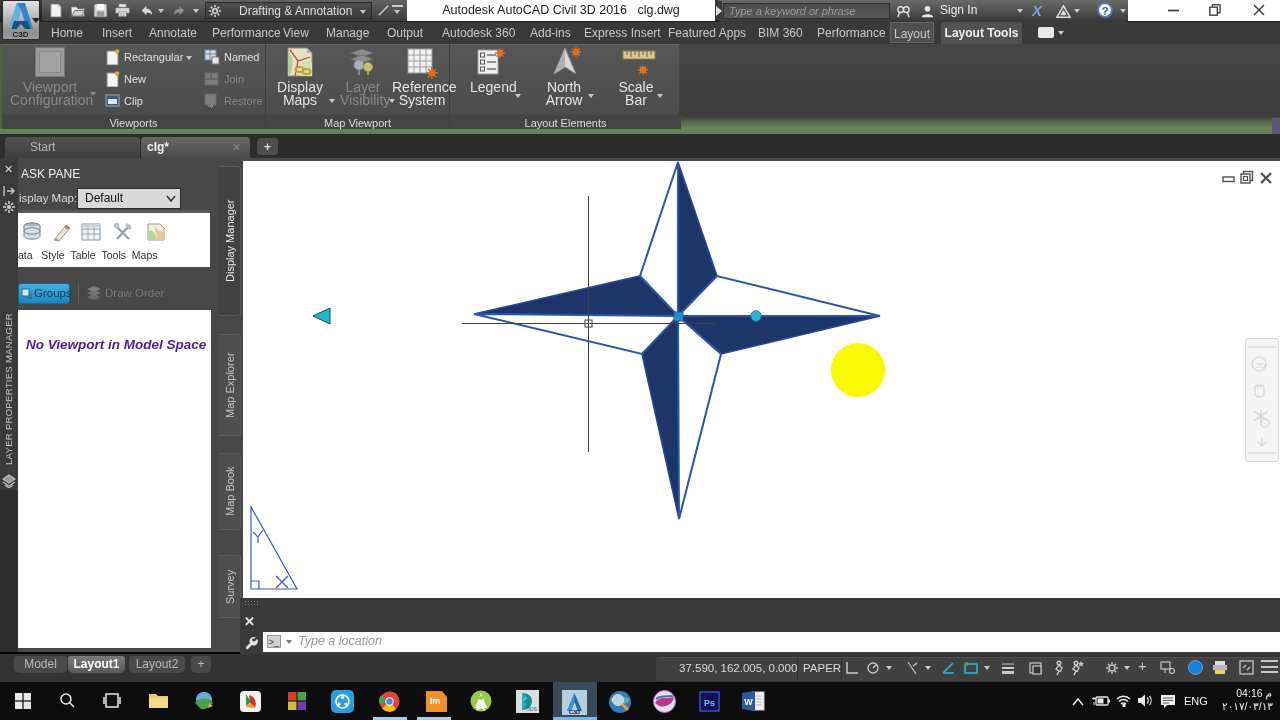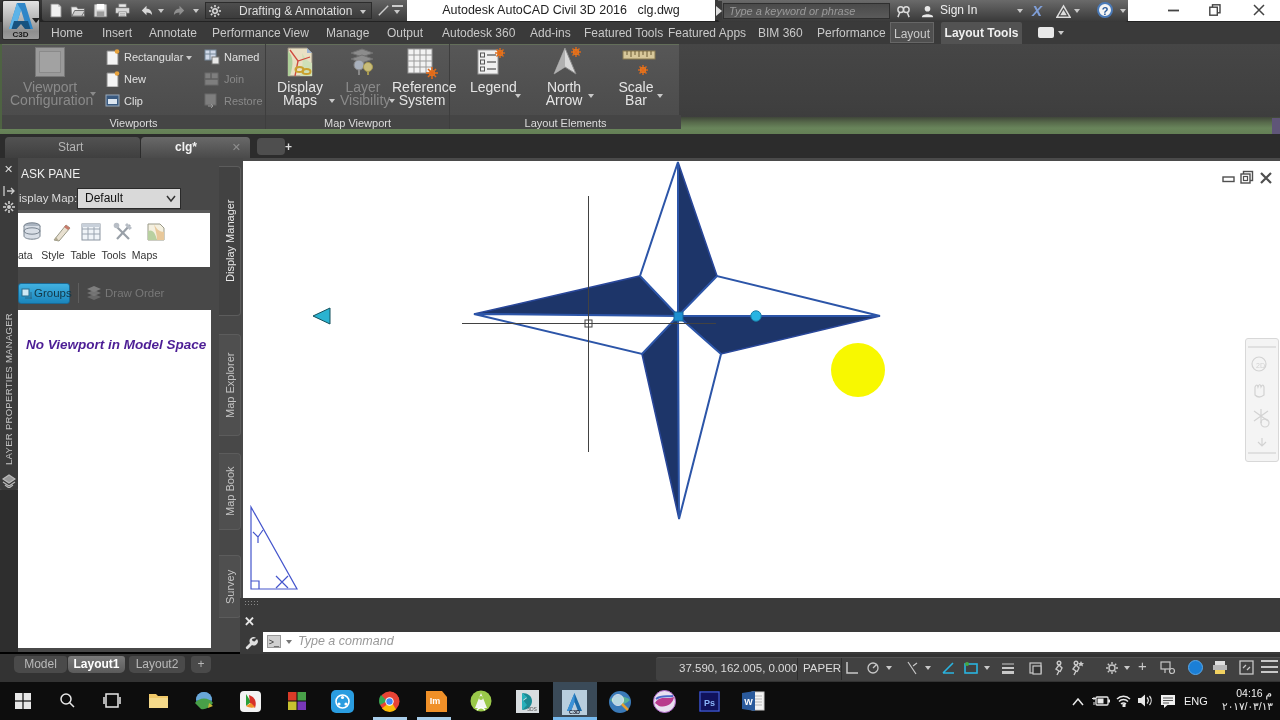--- a/index.html
+++ b/index.html
@@ -28,21 +28,21 @@
 .plabel { position:absolute; top:73px; height:12px; font-size:11px; color:#dcdcdc; text-align:center; line-height:12px; }
 .plabelbar { position:absolute; top:71px; height:14px; background:#454545; }
 .psep { position:absolute; top:0px; width:1px; height:85px; background:#3e3e3e; }
 .rbtn-label { color:#e4e4e4; font-size:14px; line-height:13px; text-align:center; }
 .smallrow { position:absolute; height:15px; color:#e0e0e0; font-size:11px; line-height:15px; }
 .dim { color:#8a8a8a !important; }
 .dd { display:inline-block; width:0; height:0; border-left:3px solid transparent; border-right:3px solid transparent; border-top:4px solid #c9c9c9; vertical-align:middle; }
 
 
 #filetabs { position:absolute; left:0; top:134px; width:1280px; height:24px; background:#2c2c2c; }
-.ftab { position:absolute; top:3px; height:21px; border-radius:4px 4px 0 0; font-size:12px; color:#b5b5b5;padding-left:28px; }
+.ftab { position:absolute; top:3px; height:21px; border-radius:4px 4px 0 0; font-size:12px; color:#b5b5b5; }
 
 
 #main { position:absolute; left:0; top:158px; width:1280px; height:445px; background:#4a4a4a; }
 #canvas { position:absolute; left:243px; top:3px; width:1037px; height:442px; background:#fff; }
 
 
 #palstrip { position:absolute; left:0; top:0; width:18px; height:332px; background:#3b3b3b; color:#c9c9c9; border-radius:0 0 3px 3px; }
 #palstripbelow { position:absolute; left:0; top:332px; width:18px; height:162px; background:#2e2e2e; }
 #taskpane { position:absolute; left:18px; top:0; width:197px; height:494px; background:#484848; }
 #vtabs { position:absolute; left:215px; top:0; width:28px; height:494px; background:#484848; }
@@ -170,21 +170,21 @@
 <div id="tabrow">
   <div class="rtab" style="left:51px">Home</div>
   <div class="rtab" style="left:102px">Insert</div>
   <div class="rtab" style="left:149px">Annotate</div>
   <div class="rtab" style="left:212px">Performance</div>
   <div class="rtab" style="left:283px">View</div>
   <div class="rtab" style="left:326px">Manage</div>
   <div class="rtab" style="left:387px">Output</div>
   <div class="rtab" style="left:442px">Autodesk 360</div>
   <div class="rtab" style="left:530px">Add-ins</div>
-  <div class="rtab" style="left:584px">Featured Tools</div>
+  <div class="rtab" style="left:584px">Express Insert</div>
   <div class="rtab" style="left:668px">Featured Apps</div>
   <div class="rtab" style="left:758px">BIM 360</div>
   <div class="rtab" style="left:817px">Performance</div>
   <div class="rtab" style="left:890px;width:44px;text-align:center;background:#4f4f4f;border:1px solid #666;height:21px;">Layout</div>
   <div class="rtab" style="left:941px;width:81px;text-align:center;background:#525252;color:#f0f0f0;font-weight:bold;height:22px;border-radius:2px 2px 0 0;">Layout Tools</div>
   <div style="position:absolute;left:1038px;top:5px;width:16px;height:11px;background:#e8e8e8;border-radius:2px;"></div>
   <div class="dd" style="position:absolute;left:1058px;top:9px;"></div>
 </div>
 
 <div id="ribbon"></div>
@@ -545,21 +545,21 @@
 
 <div id="cmdarea">
   <div style="position:absolute;left:4px;top:2px;width:14px;height:6px;background-image:radial-gradient(#888 1px, transparent 1px);background-size:3px 3px;"></div>
   <div style="position:absolute;left:4px;top:16px;color:#e8e8e8;font-size:13px;font-weight:bold;">✕</div>
   <svg style="position:absolute;left:4px;top:38px" width="14" height="14" viewBox="0 0 14 14">
         <path d="M12 2 a4 4 0 0 0 -6 5 l-4 4 a1.5 1.5 0 0 0 2 2 l4 -4 a4 4 0 0 0 5 -6 l-2.5 2.5 l-2 -0.5 l-0.5 -2 z" fill="#e0e0e0"></path>
       </svg>
   <div id="cmdwhite">
     <div style="position:absolute;left:4px;top:3px;width:14px;height:13px;background:#d0d0d0;border:1px solid #999;color:#333;font-size:9px;line-height:12px;text-align:center;">&gt;_</div>
     <div class="dd" style="position:absolute;left:23px;top:8px;border-top-color:#777;"></div>
-    <div style="position:absolute;left:35px;top:2px;font-style:italic;color:#999;font-size:12.5px;">Type a command</div>
+    <div style="position:absolute;left:35px;top:2px;font-style:italic;color:#999;font-size:12.5px;">Type a location</div>
   </div>
 </div>
 
 <div id="statusrow">
   <div class="ltab" style="left:14px;width:53px;">Model</div>
   <div class="ltab" style="left:68px;width:57px;background:linear-gradient(#7a7a7a,#5a5a5a);color:#fff;font-weight:bold;">Layout1</div>
   <div class="ltab" style="left:129px;width:56px;">Layout2</div>
   <div class="ltab" style="left:191px;width:20px;">+</div>
   <div style="position:absolute;left:656px;top:3px;width:1280px;height:24px;background:#414141;border-top:1px solid #525252;border-radius:3px 0 0 3px;"></div>
   <div style="position:absolute;left:797px;top:4px;width:1px;height:22px;background:#2e2e2e;"></div>

